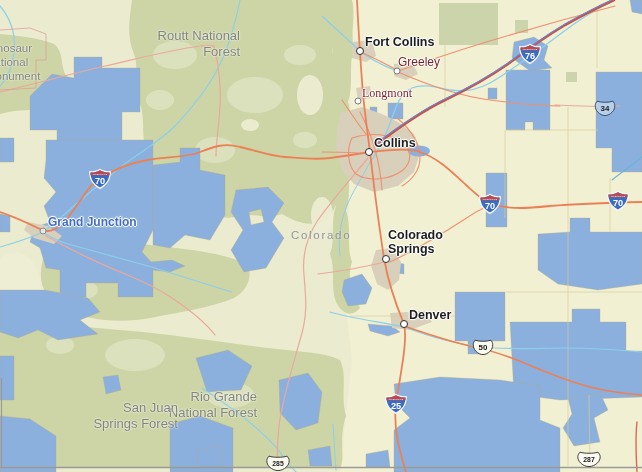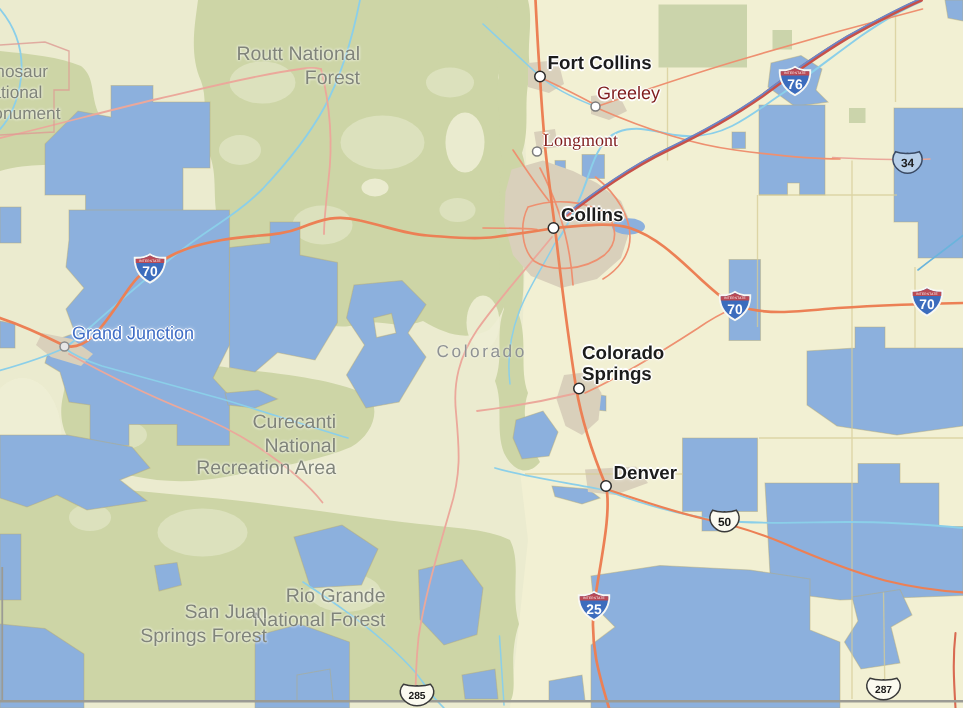--- a/index.html
+++ b/index.html
@@ -15,21 +15,21 @@
   }
   .city-marker.major{width:8px;height:8px;border:1.8px solid #2a2a2a;}
   .city-marker.minor{width:7px;height:7px;border:1.5px solid #7b7b7b;}
   .city-marker.town{width:7px;height:7px;border:1.6px solid #8b8b8b;background:#e6e6e6;}
   .city-label{
     position:absolute;z-index:7;color:#1c1c1c;font-weight:bold;
     font-size:12.5px;line-height:1.05;white-space:pre-line;
     text-shadow:0 1px 0 #fff,0 -1px 0 #fff,1px 0 0 #fff,-1px 0 0 #fff,0 0 3px #fff;
   }
   .city-label.minor{font-weight:normal;color:#7f1d1d;font-size:12px;}
-  .city-label.town{font-weight:normal;color:#3f6dc6;font-size:12px;text-align:center;}
+  .city-label.town{font-weight:bold;color:#3f6dc6;font-size:12px;text-align:center;}
   .area-label{
     position:absolute;z-index:5;color:#80847a;font-size:13px;line-height:1.2;
     text-align:right;white-space:pre-line;
     text-shadow:0 0 2px rgba(255,255,255,.8),0 0 2px rgba(255,255,255,.7);
   }
   .area-label.left{text-align:left;font-size:11.5px;}
   .state-label{
     position:absolute;z-index:5;color:#8f9294;font-size:11.5px;letter-spacing:1.7px;
     text-shadow:0 0 2px rgba(255,255,255,.8);
   }
@@ -200,23 +200,20 @@
       <path d="M0,467.5 L642,467.5" stroke="#9b9b94" stroke-width="1.6"></path>
       <path d="M1.5,378 L1.5,467" stroke="#9b9b94" stroke-width="1.2"></path>
     </g>
   </svg>
 
   <div class="area-label left" style="left:-14px;top:42px;width:70px;">Dinosaur
 National
 Monument</div>
   <div class="area-label" style="left:150px;top:28px;width:90px;">Routt National
 Forest</div>
-  <div class="area-label" style="left:120px;top:273px;width:104px;">Curecanti
-National
-Recreation Area</div>
   <div class="area-label" style="left:157px;top:389px;width:100px;">Rio Grande
 National Forest</div>
   <div class="area-label" style="left:78px;top:400px;width:100px;">San Juan
 Springs Forest</div>
 
   <div class="state-label" style="left:291px;top:229px;">Colorado</div>
 
   <div class="city-marker major" style="left:360px;top:51px;"></div>
   <div class="city-marker minor" style="left:397px;top:71px;"></div>
   <div class="city-marker minor" style="left:358px;top:101px;"></div>

